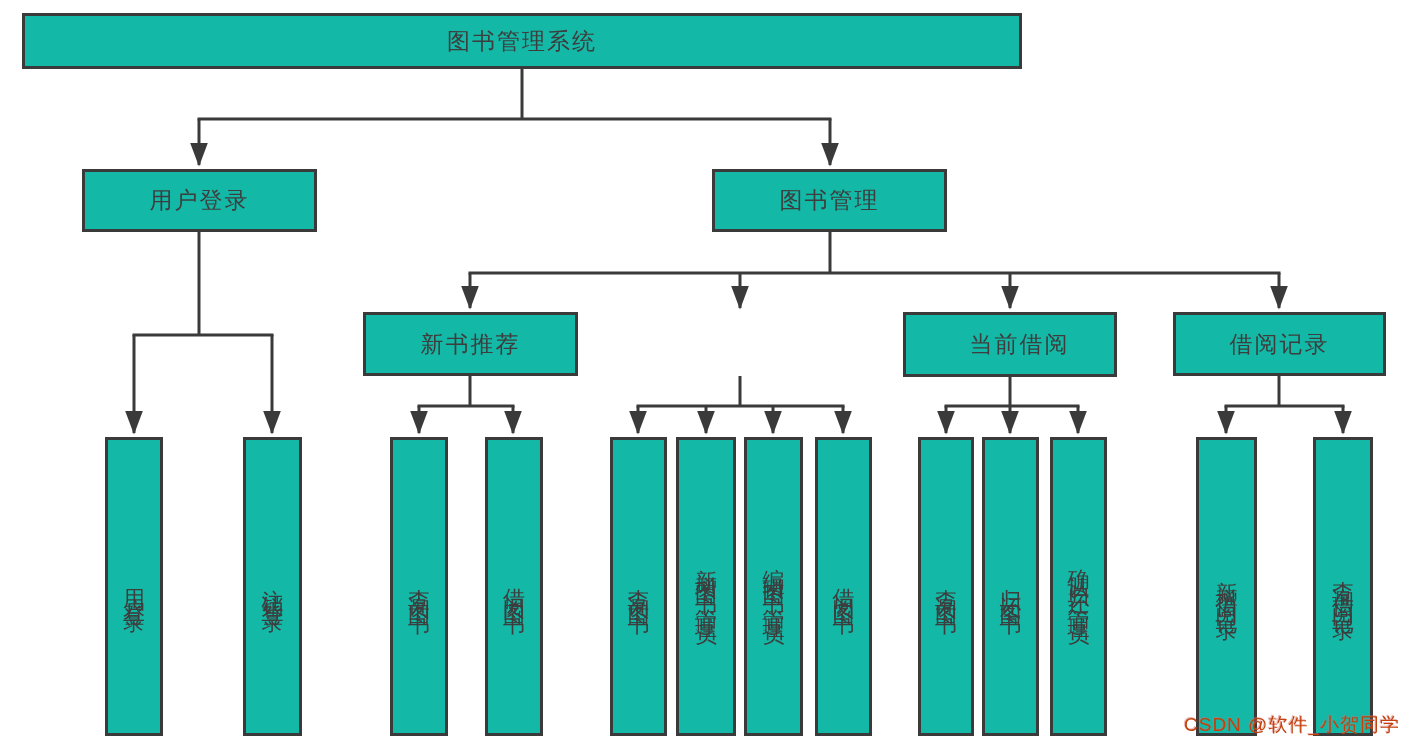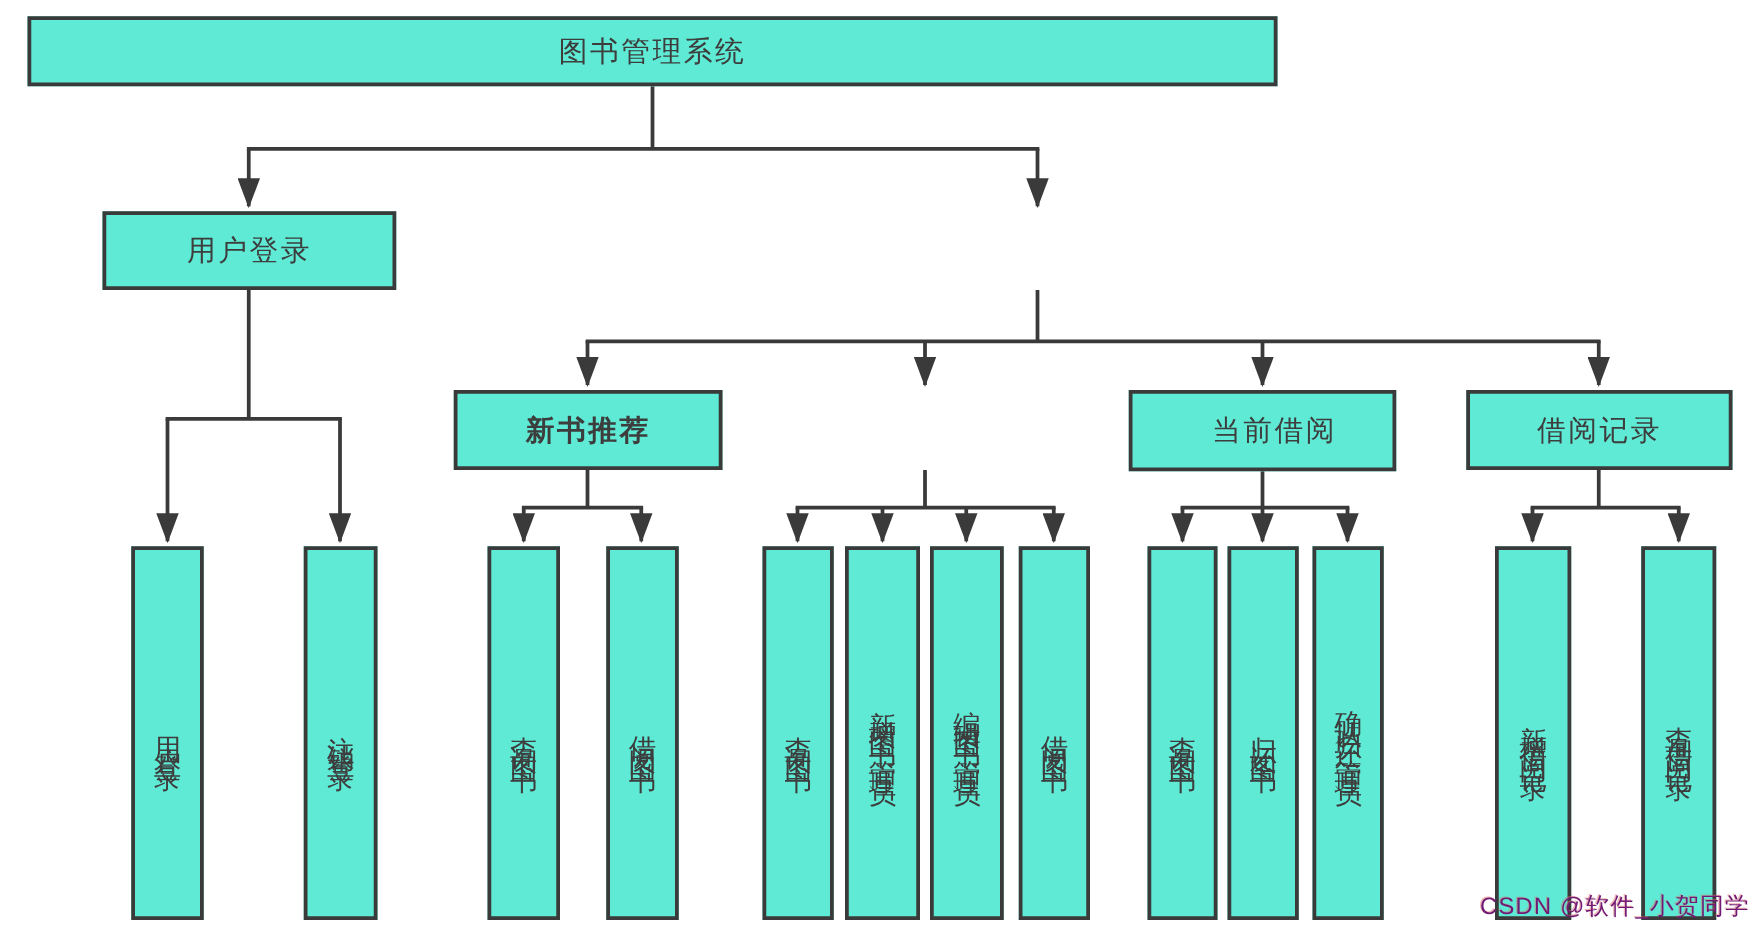--- a/index.html
+++ b/index.html
@@ -8,21 +8,21 @@
     width:1405px;height:747px;
     background:#ffffff;
     font-family:"Liberation Sans", sans-serif;
     overflow:hidden;
   }
   .connectors{position:absolute;left:0;top:0;z-index:1;}
   .node{
     position:absolute;
     box-sizing:border-box;
     border:3px solid #3a3a3a;
-    background:#5eead4;
+    background:#14b8a6;
     display:flex;align-items:center;justify-content:center;
     z-index:2;
   }
   .node .lbl{
     color:#3d3d3d;
     font-size:23px;
     letter-spacing:2px;
     white-space:nowrap;
   }
   .leaf .lbl{
@@ -31,21 +31,21 @@
     font-size:22px;
     letter-spacing:8px;
     line-height:1;
     white-space:nowrap;
   }
   .watermark{
     position:absolute;
     left:1184px;top:712px;
     z-index:3;
     font-size:19px;
-    color:#701a75;
+    color:#c2410c;
     letter-spacing:1px;
     white-space:nowrap;
     text-shadow:-1px -1px 0 rgba(221,110,110,0.5);
   }
 </style>
 </head>
 <body>
 
 <div class="canvas">
 
@@ -99,22 +99,25 @@
     </g>
   </svg>
 
   <div class="node root" style="left:22px;top:13px;width:1000px;height:56px;">
     <span class="lbl">图书管理系统</span>
   </div>
 
   <div class="node" style="left:82px;top:169px;width:235px;height:63px;">
     <span class="lbl">用户登录</span>
   </div>
+  <div class="node" style="left:712px;top:169px;width:235px;height:63px;">
+    <span class="lbl">图书管理</span>
+  </div>
 
-  <div class="node" style="left:363px;top:312px;width:215px;height:64px;font-weight:bold;">
+  <div class="node" style="left:363px;top:312px;width:215px;height:64px;">
     <span class="lbl">新书推荐</span>
   </div>
   <div class="node" style="left:903px;top:312px;width:214px;height:65px;padding-left:19px;">
     <span class="lbl">当前借阅</span>
   </div>
   <div class="node" style="left:1173px;top:312px;width:213px;height:64px;">
     <span class="lbl">借阅记录</span>
   </div>
 
   <div class="node leaf" style="left:105px;top:437px;width:58px;height:299px;">

